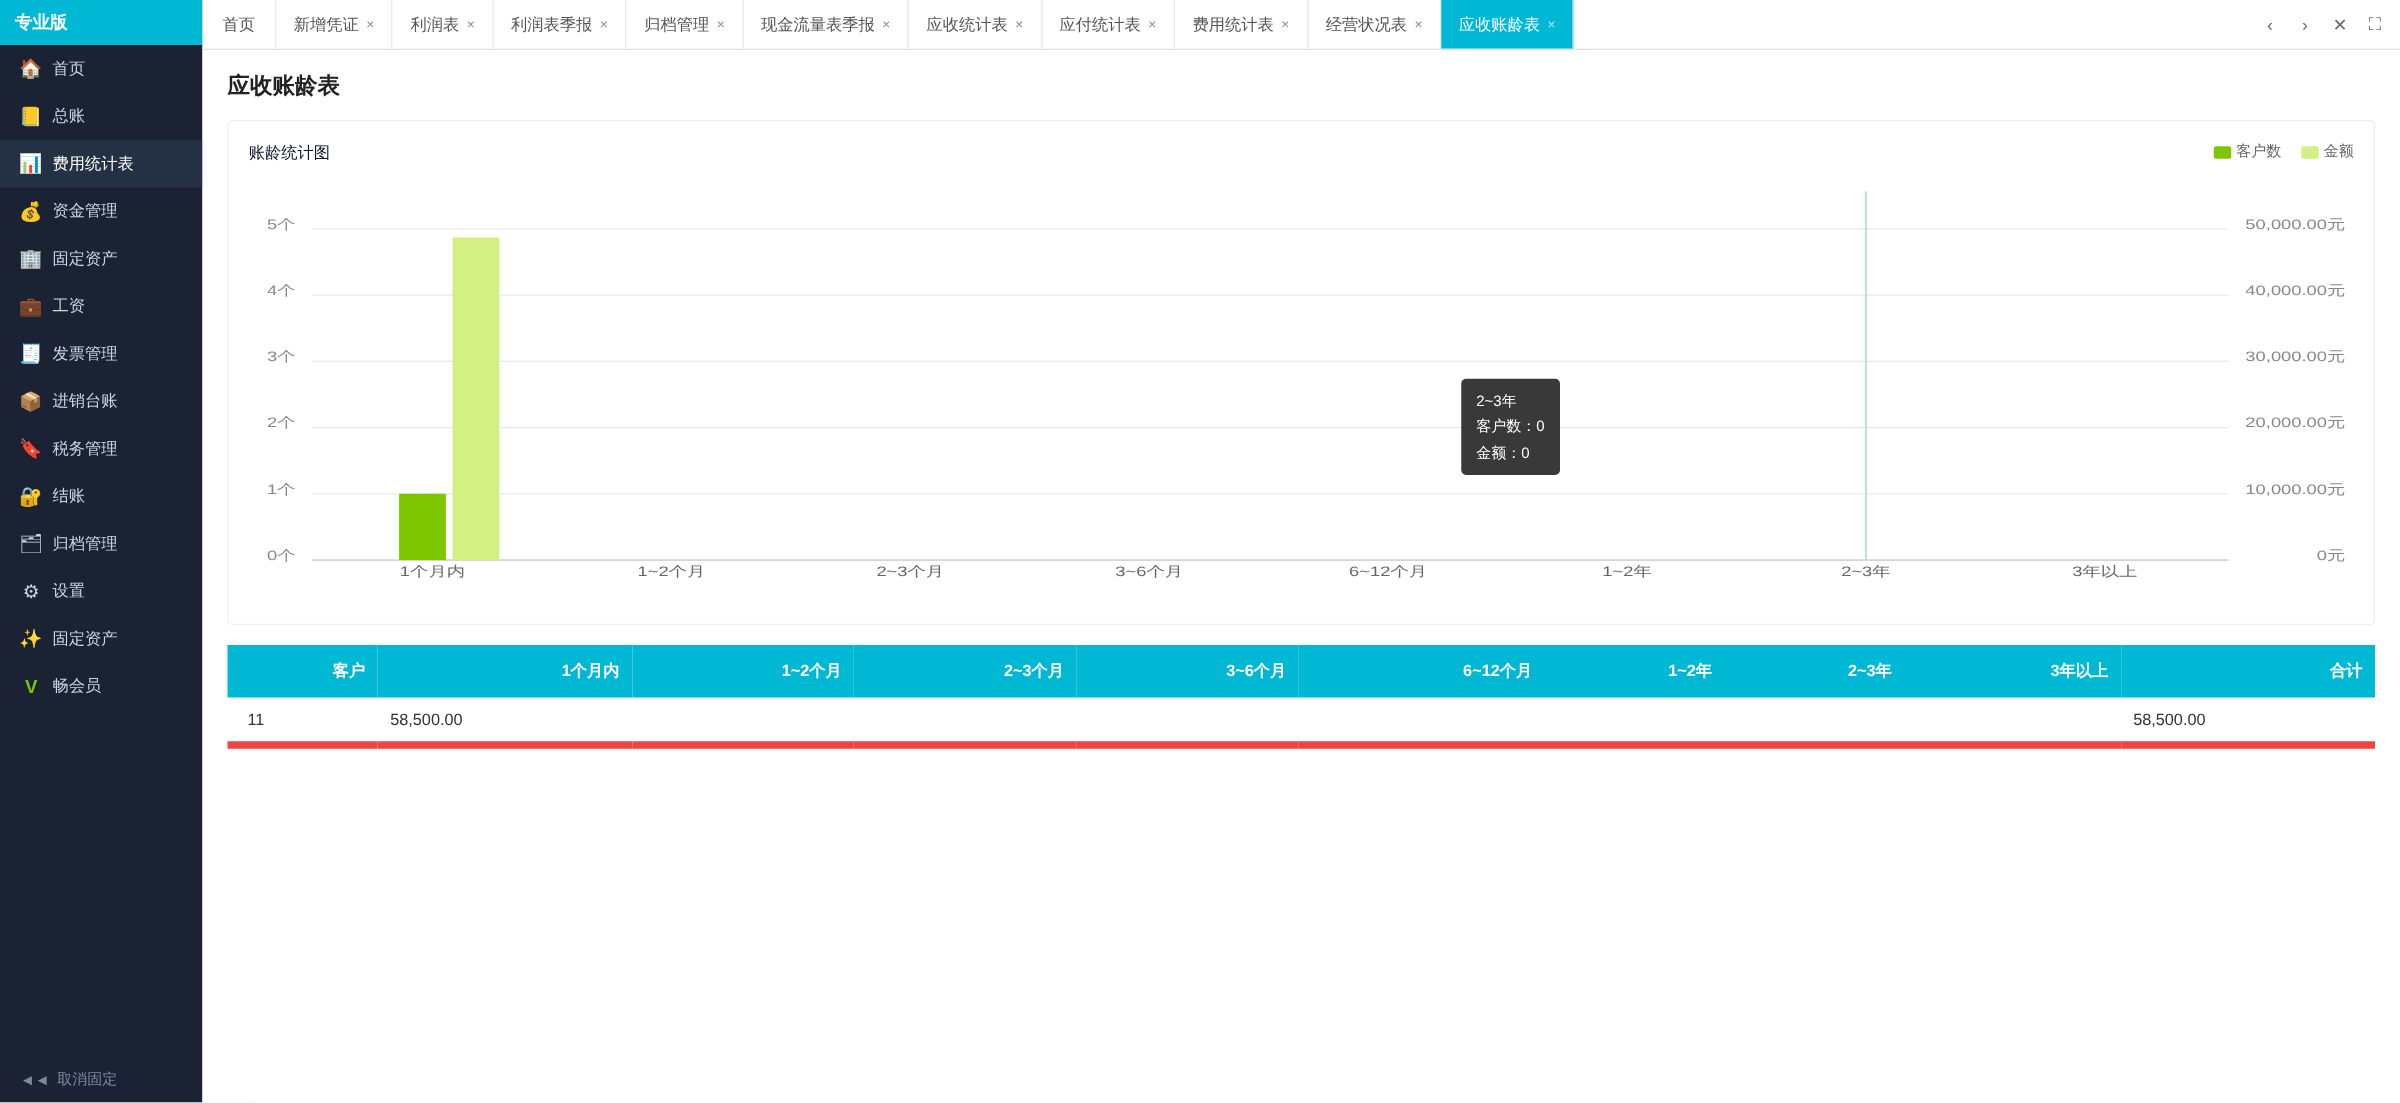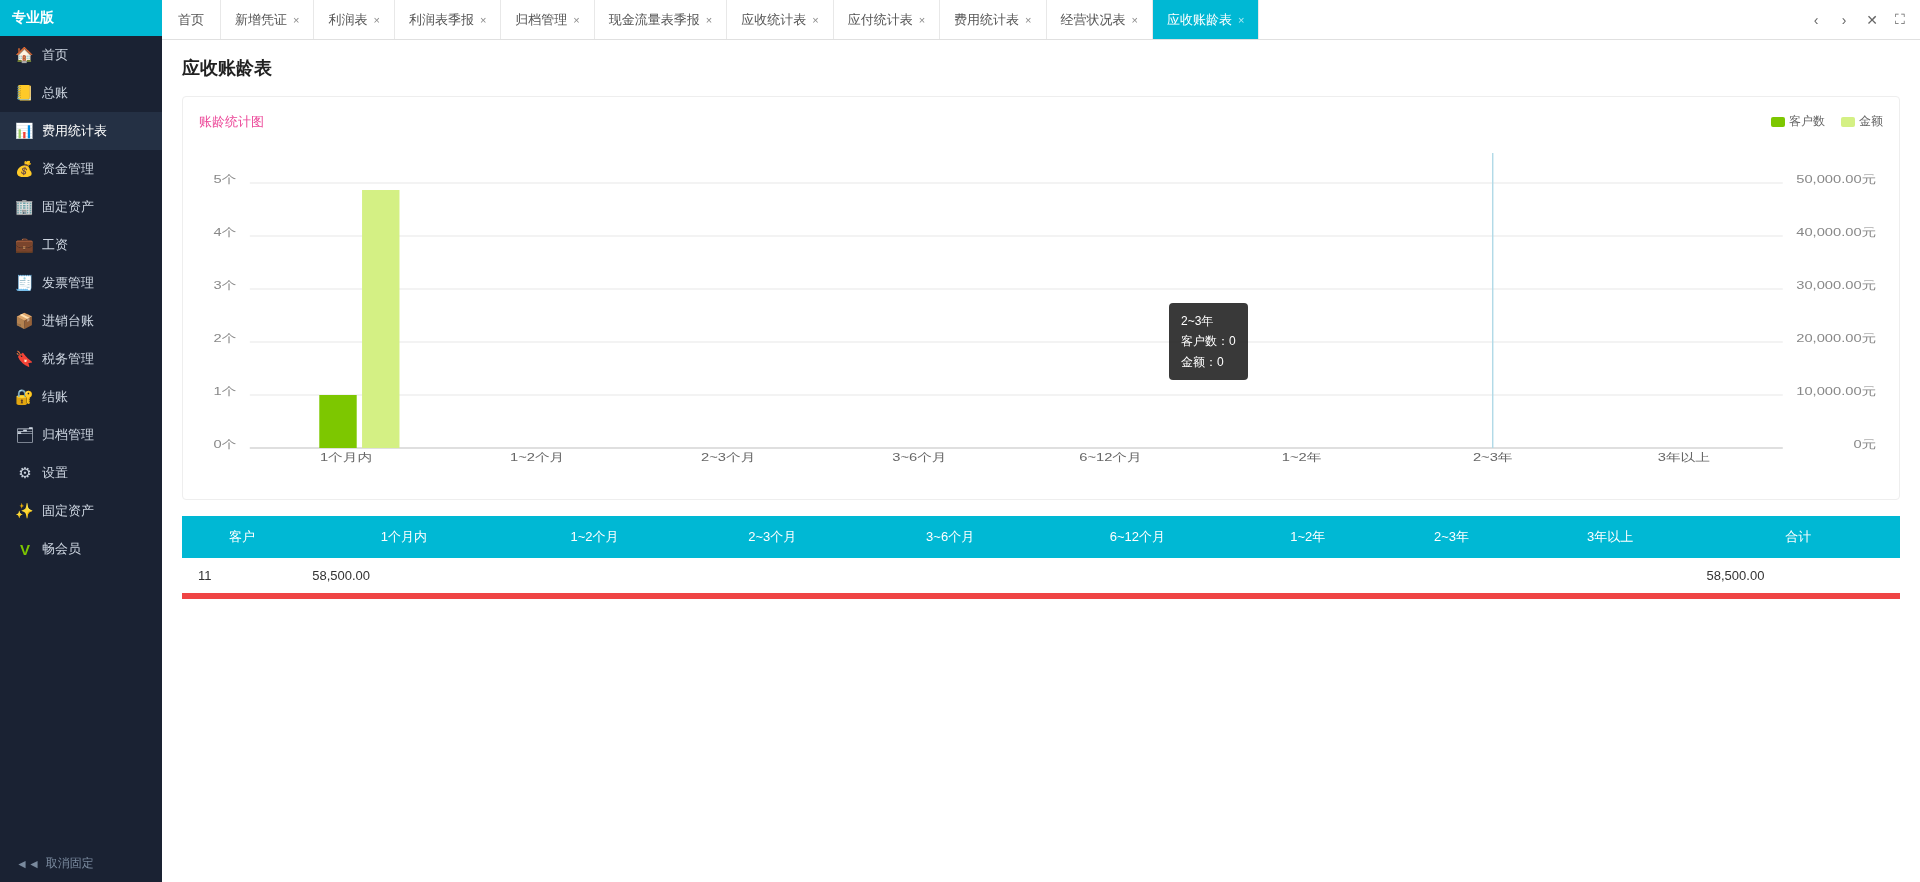--- a/index.html
+++ b/index.html
@@ -175,21 +175,21 @@
     .chart-area {
       border: 1px solid #eee;
       border-radius: 4px;
       padding: 16px;
       margin-bottom: 0;
       position: relative;
       background: #fff;
     }
     .chart-title {
       font-size: 13px;
-      color: #ec4899;
+      color: #0f172a;
       margin-bottom: 12px;
     }
     .chart-legend {
       position: absolute;
       top: 16px;
       right: 16px;
       display: flex;
       gap: 16px;
       font-size: 12px;
       color: #666;
@@ -230,22 +230,22 @@
       border-collapse: collapse;
       font-size: 13px;
       margin-top: 16px;
     }
     .data-table thead tr {
       background: #00b8d4;
       color: #fff;
     }
     .data-table thead th {
       padding: 12px 10px;
-      text-align: center;
-      font-weight: normal;
+      text-align: right;
+      font-weight: bold;
       border: none;
     }
     .data-table tbody tr {
       border-bottom: 6px solid #ef4444;
     }
     .data-table tbody td {
       padding: 10px 10px;
       text-align: left;
       color: #333;
     }

